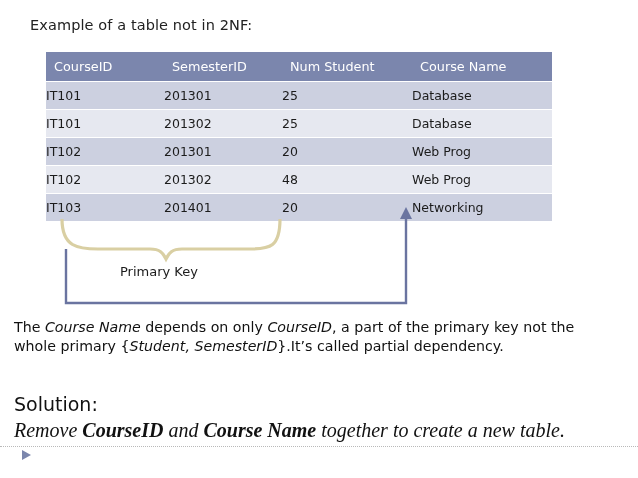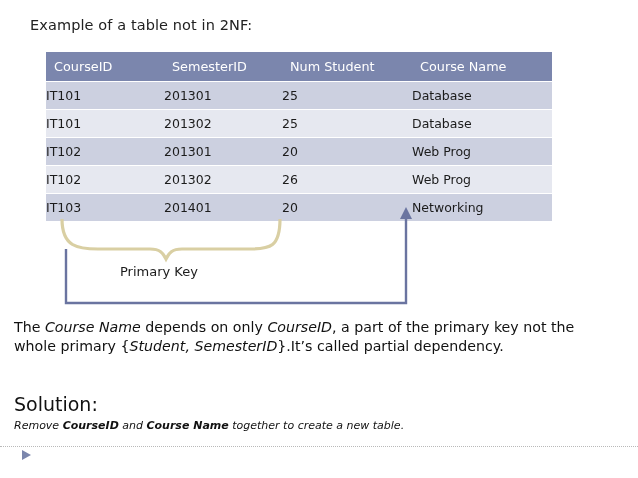--- a/index.html
+++ b/index.html
@@ -94,23 +94,24 @@
     position: absolute;
     left: 14px;
     top: 393px;
     font-size: 19px;
     color: #111111;
   }
   .remove-line {
     position: absolute;
     left: 14px;
     top: 419px;
-    font-size: 11px;
+    font-size: 20px;
     font-style: italic;
     color: #111111;
+    font-family: Liberation Serif, serif;
   }
   .remove-line b { font-weight: bold; }
 
   
   .footer-rule {
     position: absolute;
     left: 0;
     top: 446px;
     width: 638px;
     border-top: 1px dotted #b9b9b9;
@@ -170,21 +171,21 @@
       </tr>
       <tr class="row-even">
         <td>IT102</td>
         <td>201301</td>
         <td>20</td>
         <td>Web Prog</td>
       </tr>
       <tr class="row-odd">
         <td>IT102</td>
         <td>201302</td>
-        <td>26</td>
+        <td>48</td>
         <td>Web Prog</td>
       </tr>
       <tr class="row-even">
         <td>IT103</td>
         <td>201401</td>
         <td>20</td>
         <td>Networking</td>
       </tr>
     </tbody>
   </table>

